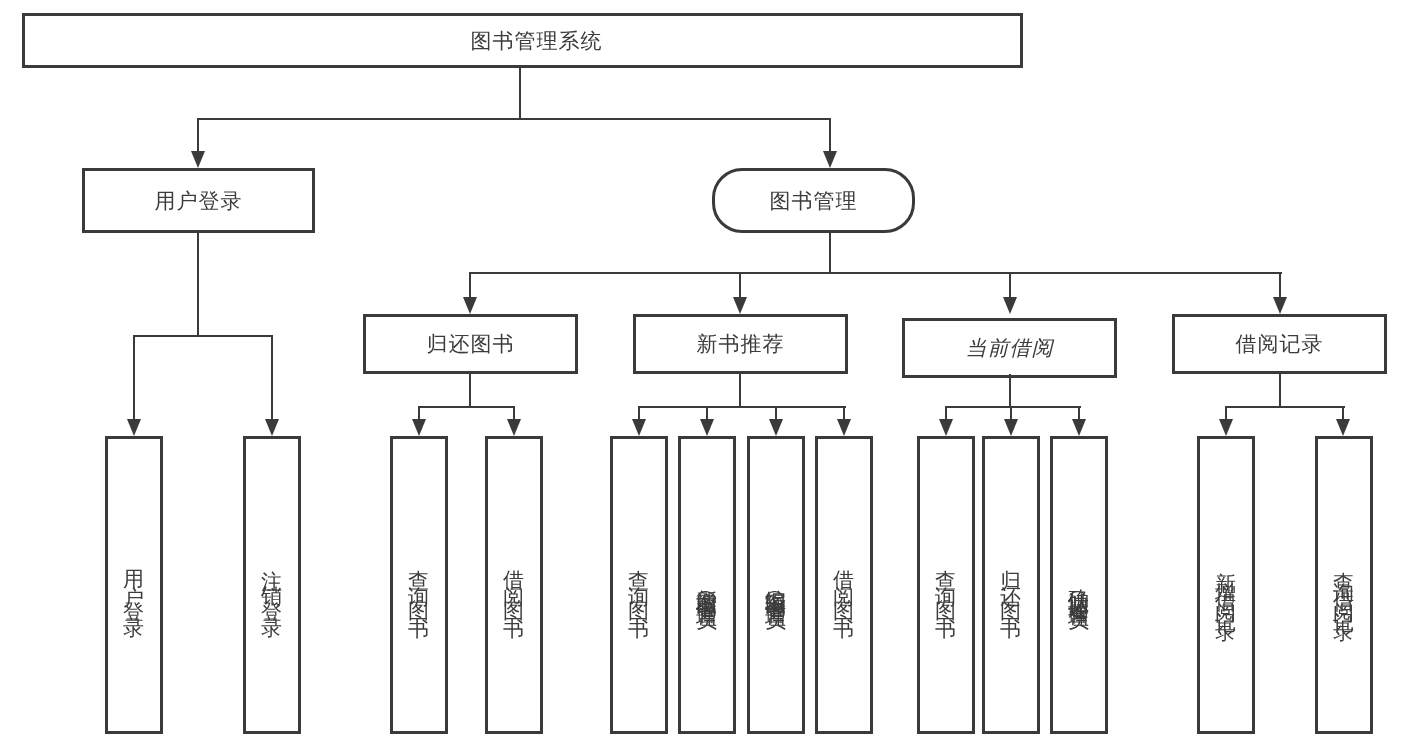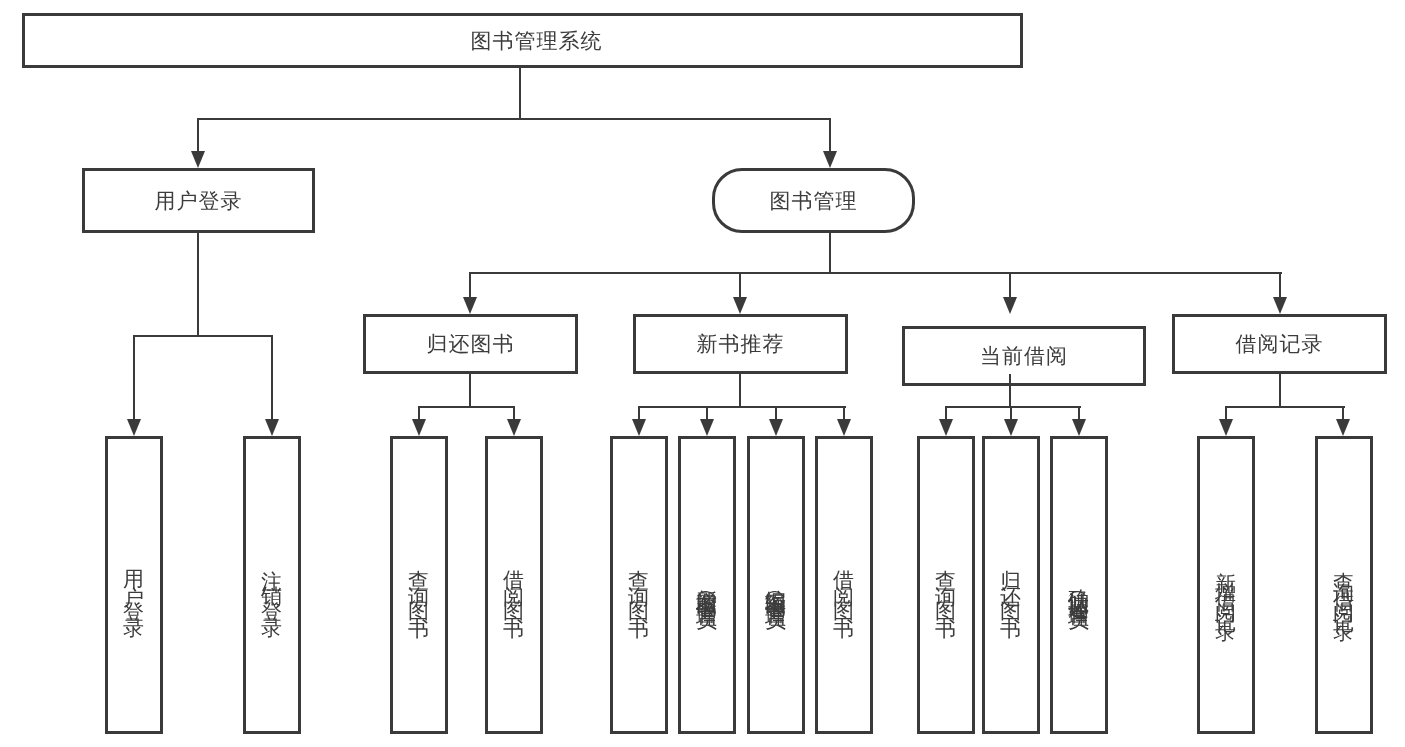--- a/index.html
+++ b/index.html
@@ -64,21 +64,21 @@
   <div class="node" style="left:22px;top:13px;width:1001px;height:55px;padding-left:28px;">图书管理系统</div>
 
   <div class="node" style="left:82px;top:168px;width:233px;height:65px;">用户登录</div>
 
   <div class="node" style="left:712px;top:168px;width:203px;height:65px;border-radius:30px;">图书管理</div>
 
   <div class="node" style="left:363px;top:314px;width:215px;height:60px;">归还图书</div>
 
   <div class="node" style="left:633px;top:314px;width:215px;height:60px;">新书推荐</div>
 
-  <div class="node" style="left:902px;top:326px;width:244px;height:60px;">当前借阅</div>
+  <div class="node" style="left:902px;top:318px;width:215px;height:60px;font-style:italic;">当前借阅</div>
 
   <div class="node" style="left:1172px;top:314px;width:215px;height:60px;">借阅记录</div>
 
   <div class="leaf len4" style="left:105px;top:436px;width:58px;height:298px;">
     <span>用户登录</span>
   </div>
   <div class="leaf len4" style="left:243px;top:436px;width:58px;height:298px;">
     <span>注销登录</span>
   </div>
 

